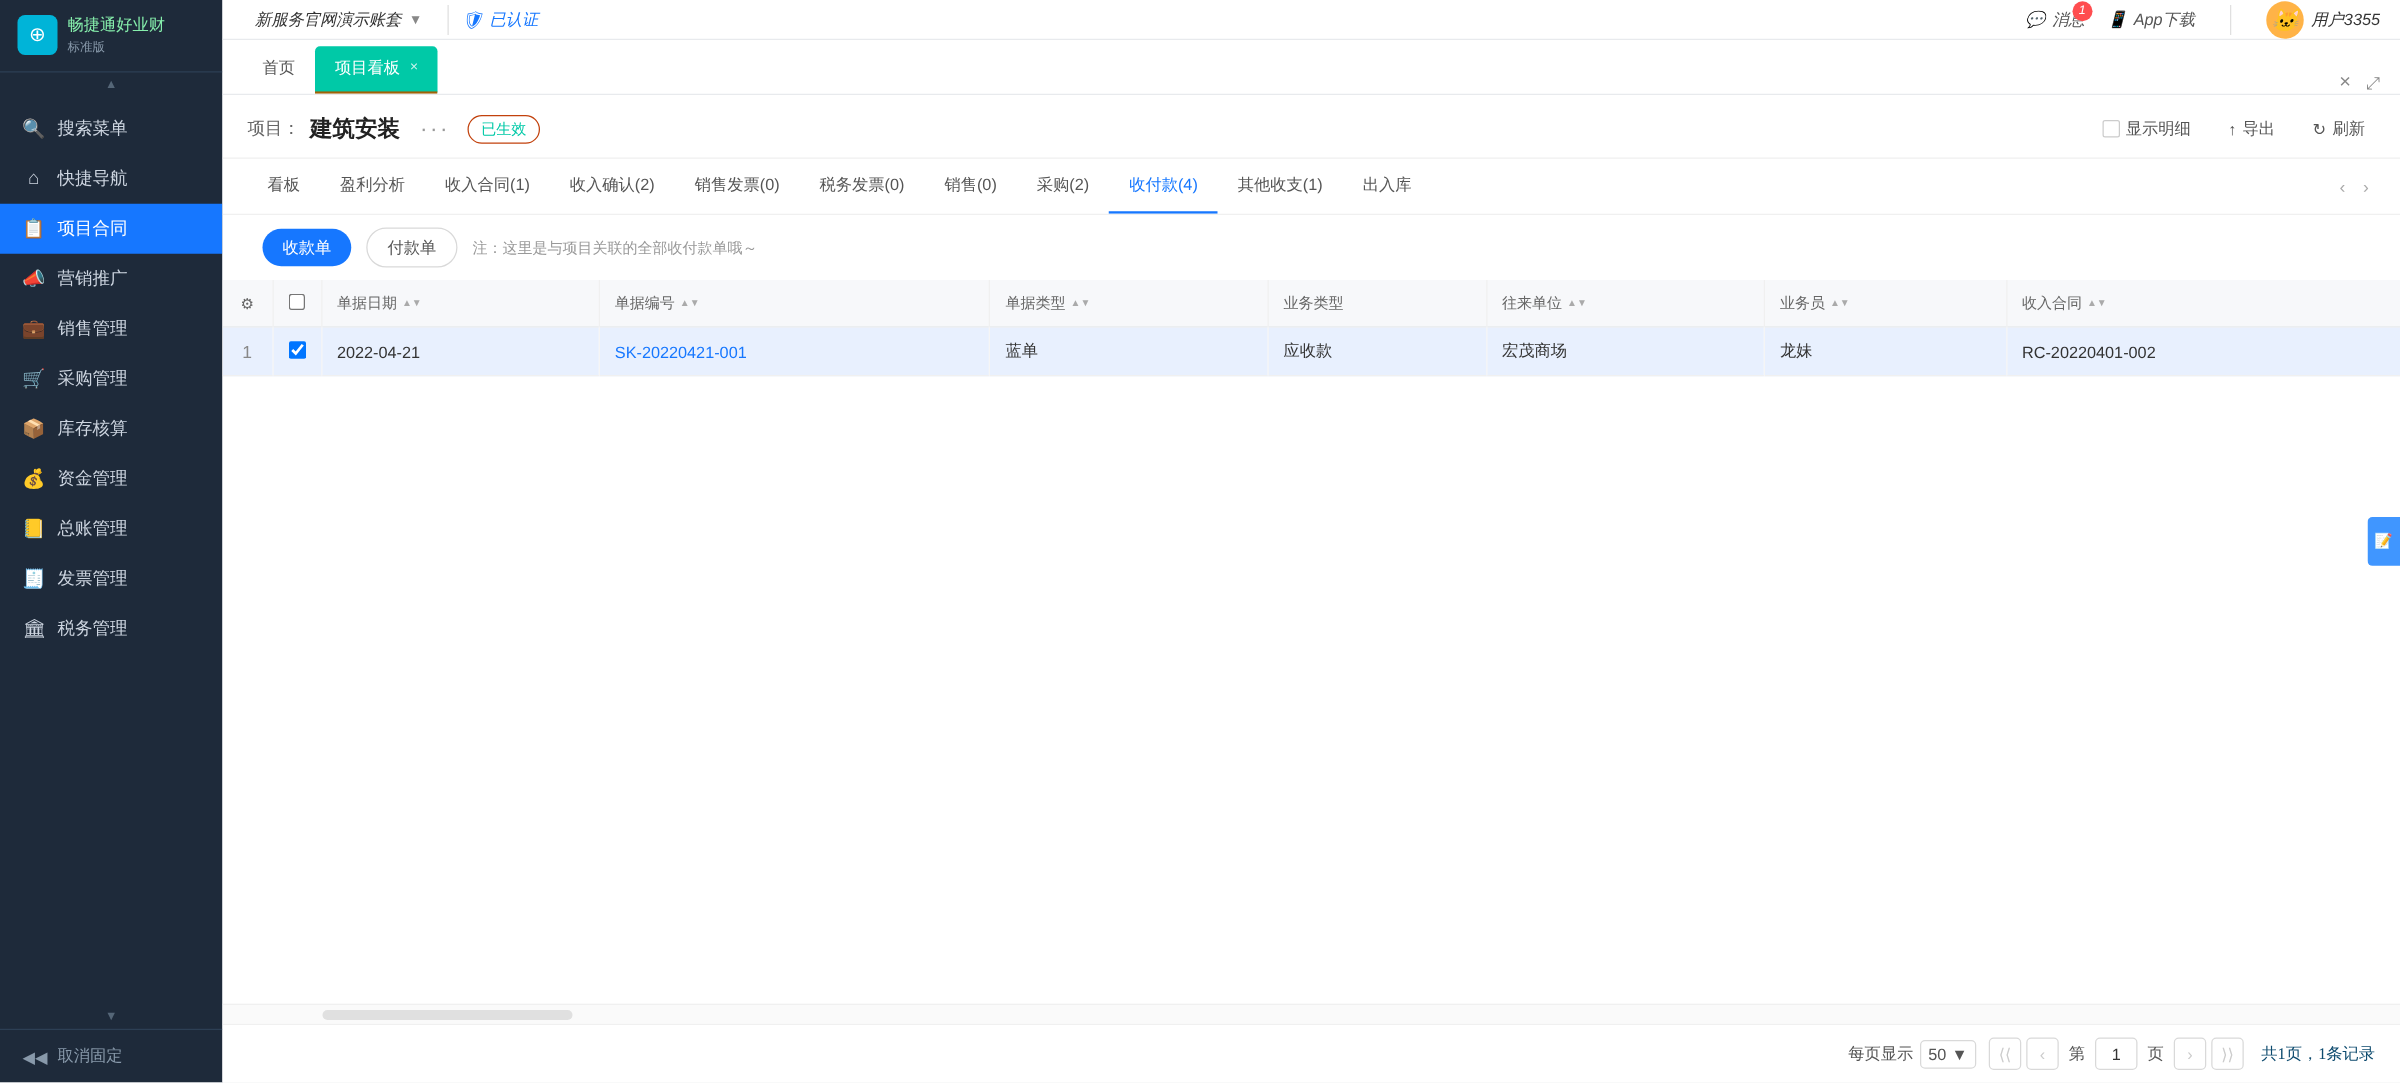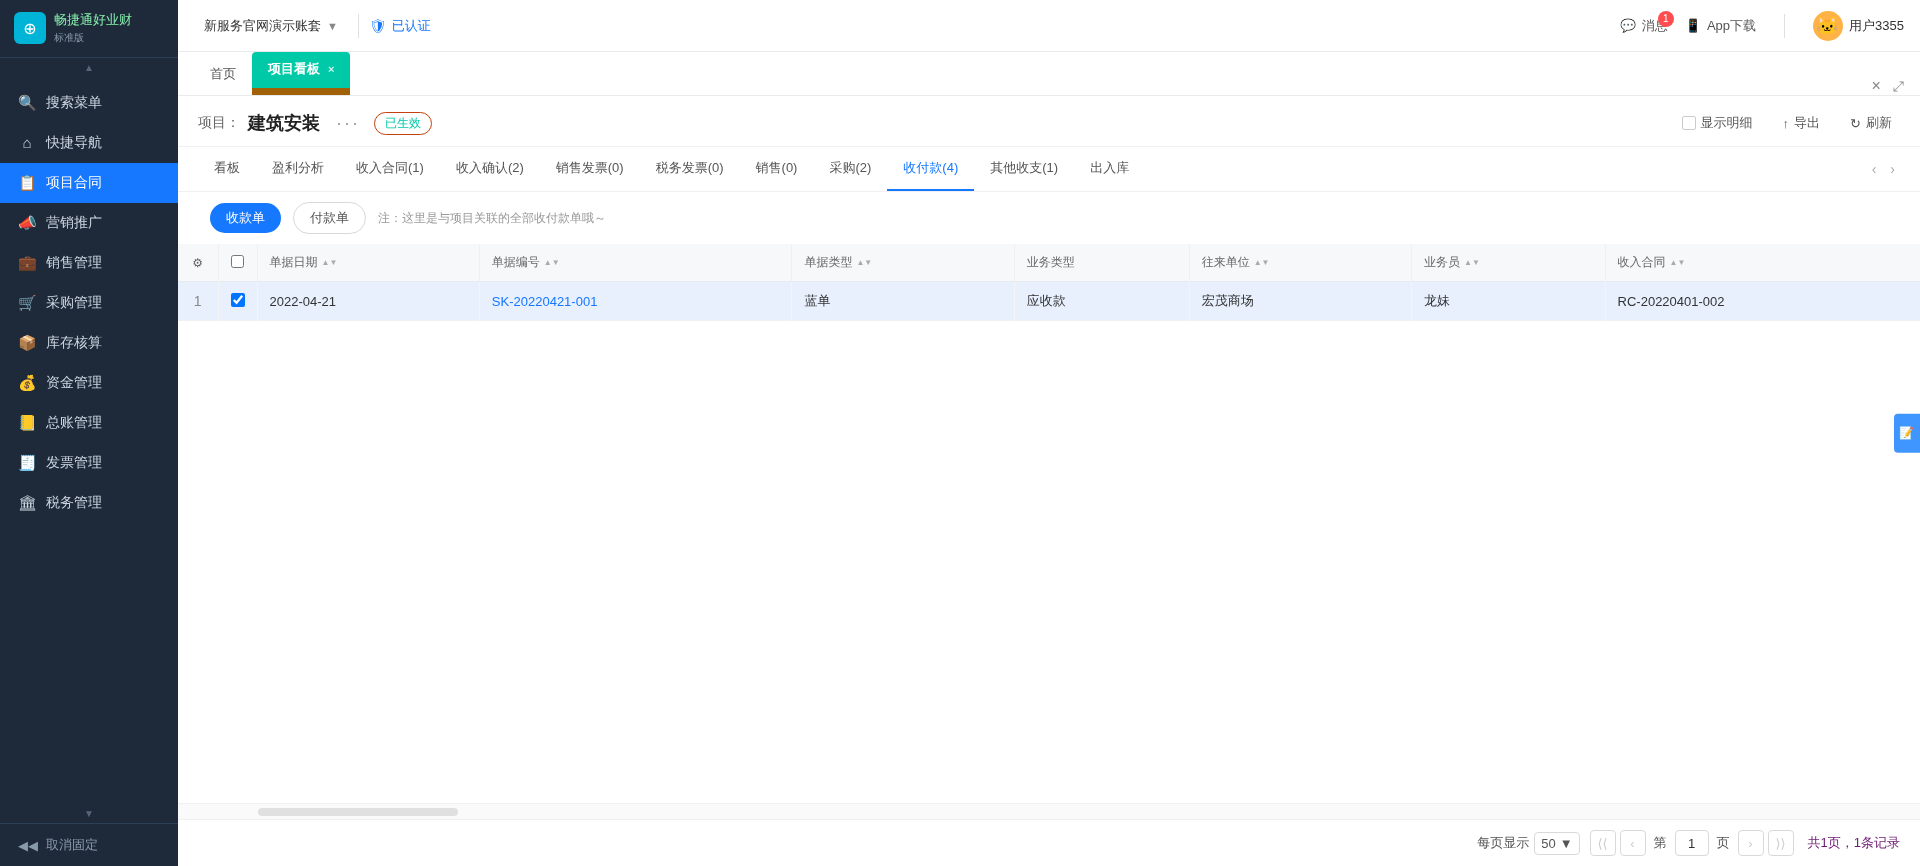--- a/index.html
+++ b/index.html
@@ -87,27 +87,28 @@
       flex: 1;
       display: flex;
       flex-direction: column;
       background: #f5f6f8;
       overflow: hidden;
     }
 
     
     .topbar {
       background: white;
-      height: 52px;
+      height: 32px;
       display: flex;
       align-items: center;
       padding: 0 16px;
       border-bottom: 1px solid #e8eaed;
       flex-shrink: 0;
       gap: 0;
+      font-style: italic;
     }
     .topbar-workspace {
       display: flex;
       align-items: center;
       gap: 6px;
       color: #333;
       font-size: 13px;
       cursor: pointer;
       padding: 6px 10px;
       border-radius: 4px;
@@ -188,22 +189,22 @@
       cursor: pointer;
       border-bottom: 2px solid transparent;
       display: flex;
       align-items: center;
       gap: 6px;
     }
     .page-tab.active {
       color: white;
       background: #00c9a7;
       border-radius: 4px 4px 0 0;
-      border-bottom: 7px solid #a16207;
-      font-weight: 700;
+      border-bottom: 2px solid #a16207;
+      font-weight: 400;
     }
     .tab-close {
       font-size: 11px;
       color: rgba(255,255,255,0.8);
       cursor: pointer;
       margin-left: 2px;
     }
 
     
     .window-controls {
@@ -463,21 +464,21 @@
     .page-nav-btn.disabled { color: #ccc; cursor: not-allowed; }
     .page-input {
       width: 34px;
       height: 26px;
       border: 1px solid #d9d9d9;
       border-radius: 4px;
       text-align: center;
       font-size: 13px;
       color: #333;
     }
-    .page-info { color: #701a75; font-size: 13px; }
+    .page-info { color: #0c4a6e; font-size: 13px; font-family: Liberation Serif, serif; }
 
     
     .side-feedback {
       position: fixed;
       right: 0;
       top: 50%;
       transform: translateY(-50%);
       background: #1677ff;
       color: white;
       writing-mode: vertical-rl;

